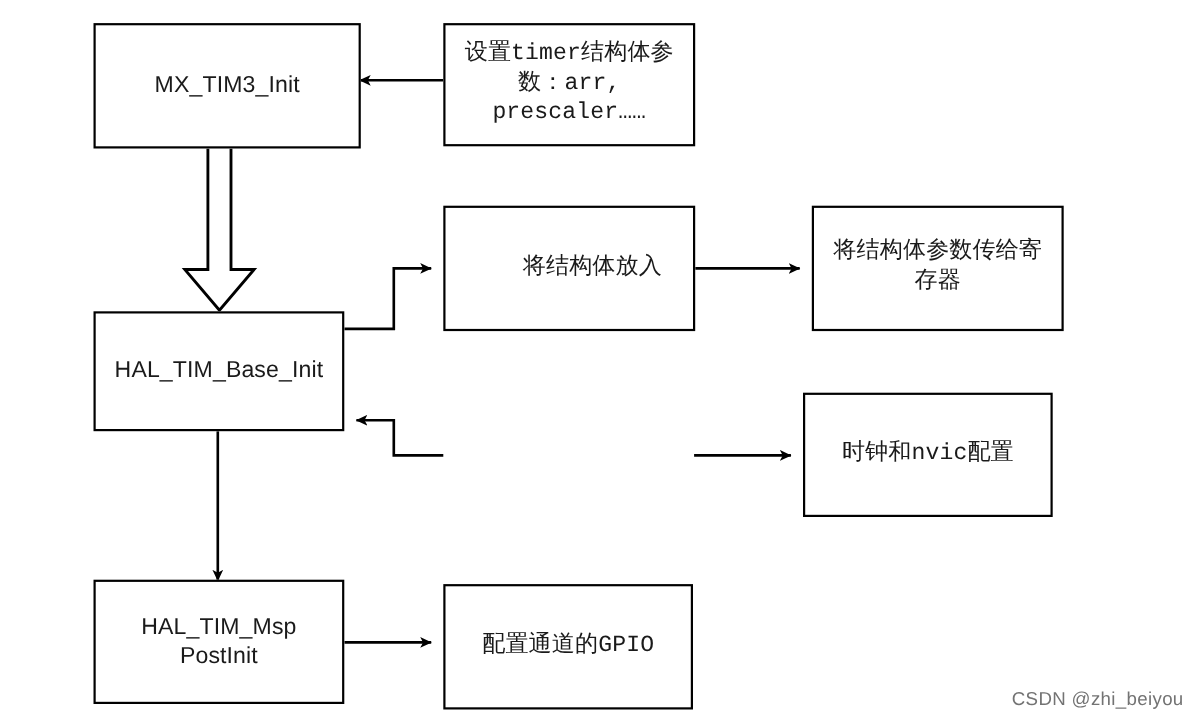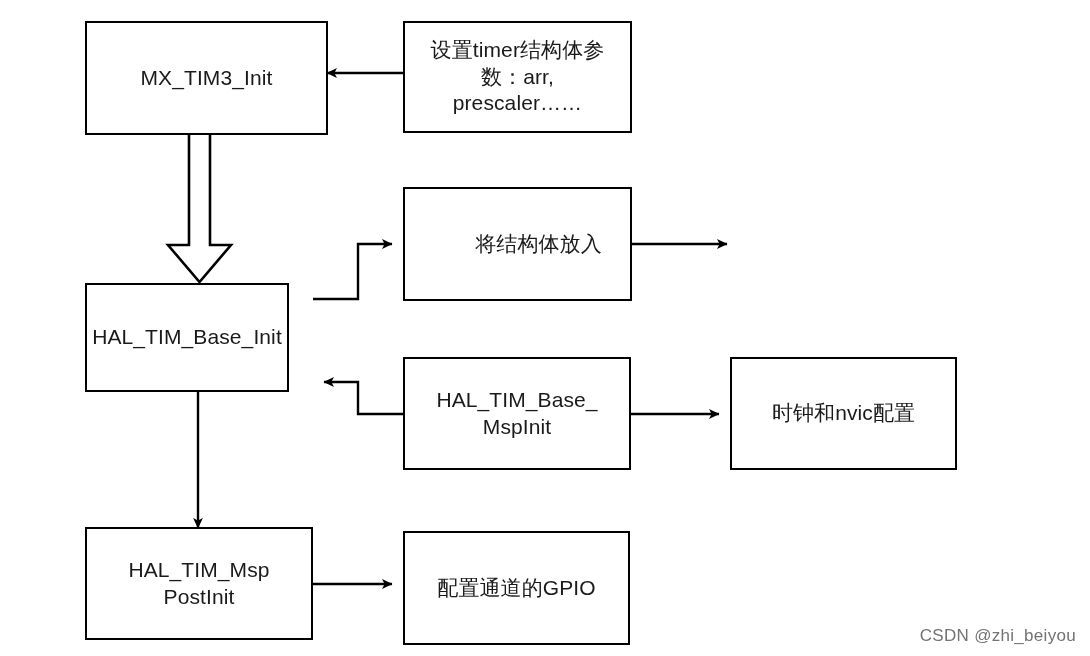--- a/index.html
+++ b/index.html
@@ -27,21 +27,21 @@
     justify-content: center;
     text-align: center;
     color: #1a1a1a;
     font-size: 21px;
     line-height: 1.28;
     padding: 2px 6px;
     white-space: pre-line;
     letter-spacing: 0.1px;
   }
   .node.cjk {
-    font-family: Liberation Sans, sans-serif;
+    font-family: Liberation Mono, monospace;
     font-size: 21px;
   }
   svg.edges {
     position: absolute;
     left: 0;
     top: 0;
     width: 1090px;
     height: 656px;
     pointer-events: none;
   }
@@ -97,24 +97,24 @@
 
     <g>
       <path d="M313,584 L392,584" stroke="#000000" stroke-width="2.4" fill="none" marker-end="url(#ah)"></path>
     </g>
   </svg>
 
   <div class="node" style="left: 85px; top: 21px; width: 243px; height: 114px;">MX_TIM3_Init</div>
   <div class="node cjk" style="left: 403px; top: 21px; width: 229px; height: 112px;">设置timer结构体参
 数：arr,
 prescaler……</div>
-  <div class="node" style="left: 85px; top: 283px; width: 204px; height: 109px;">HAL_TIM_Base_Init</div>
+  <div class="node" style="left: 85px; top: 283px; width: 228px; height: 109px;">HAL_TIM_Base_Init</div>
   <div class="node cjk" style="left: 403px; top: 187px; width: 229px; height: 114px; padding-left: 48px;">将结构体放入</div>
-  <div class="node" style="left: 403px; top: 357px; width: 228px; height: 113px;">HAL_TIM_Base_
-MspInit</div>
+  <div class="node cjk" style="left: 738px; top: 187px; width: 229px; height: 114px;">将结构体参数传给寄
+存器</div>
   <div class="node cjk" style="left: 730px; top: 357px; width: 227px; height: 113px;">时钟和nvic配置</div>
   <div class="node" style="left: 85px; top: 527px; width: 228px; height: 113px;">HAL_TIM_Msp
 PostInit</div>
   <div class="node cjk" style="left: 403px; top: 531px; width: 227px; height: 114px;">配置通道的GPIO</div>
 
   <div class="watermark" style="color: #737373;">CSDN @zhi_beiyou</div>
 
 </div>
 
 </body></html>

